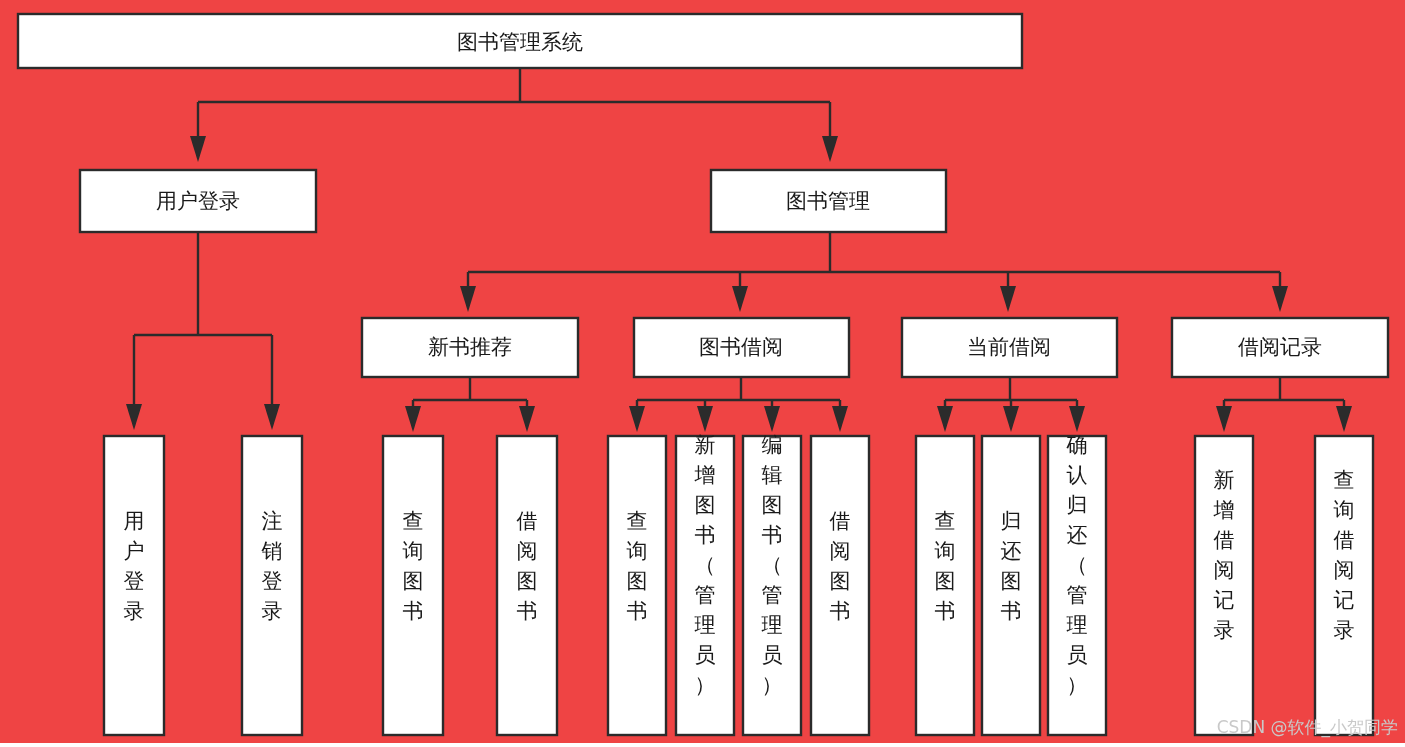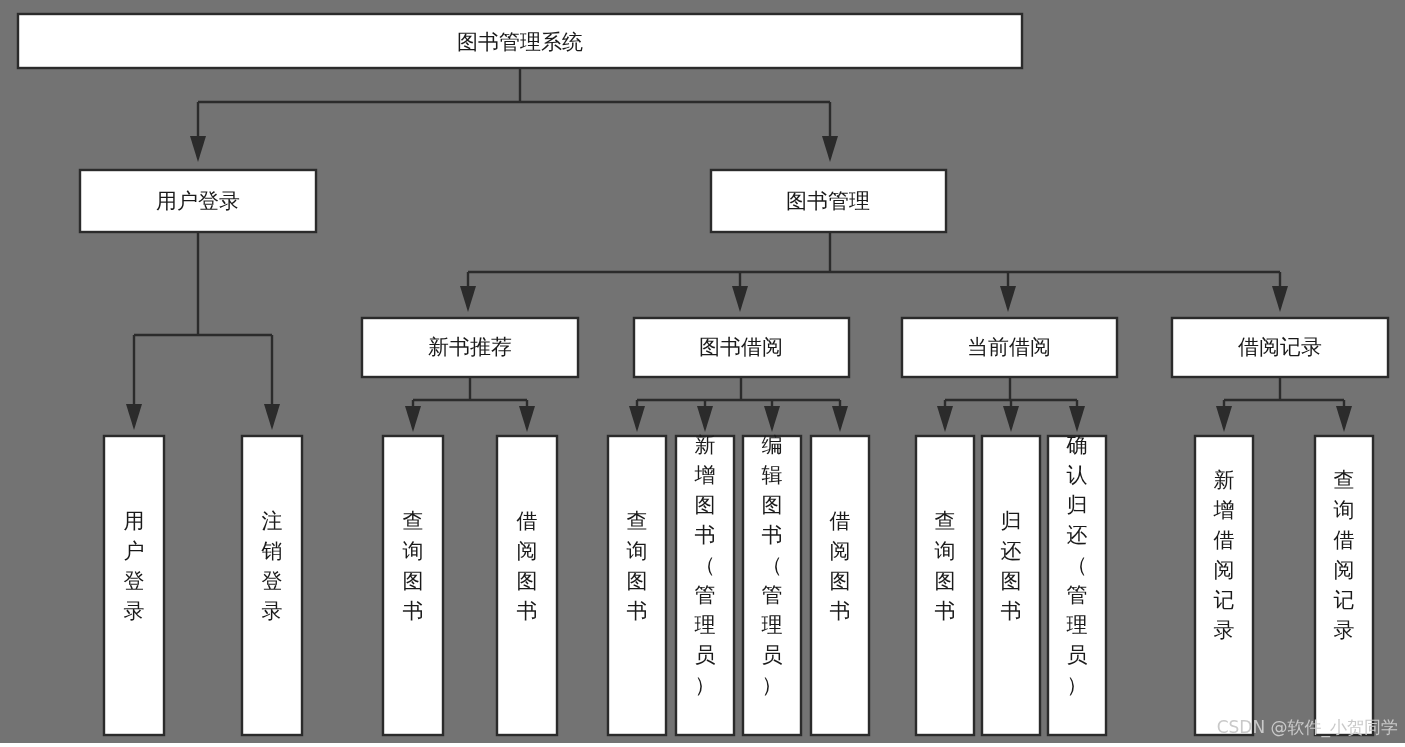--- a/index.html
+++ b/index.html
@@ -11,21 +11,21 @@
   body {
     width: 1405px;
     height: 747px;
     overflow: hidden;
     font-family: "DejaVu Sans", "Liberation Sans", sans-serif;
   }
   #diagram-root {
     position: relative;
     width: 1405px;
     height: 743px;
-    background: #737373;
+    background: #ef4444;
   }
   svg#tree-svg {
     position: absolute;
     top: 0;
     left: 0;
     width: 1405px;
     height: 747px;
     display: block;
   }
   .node-box {

